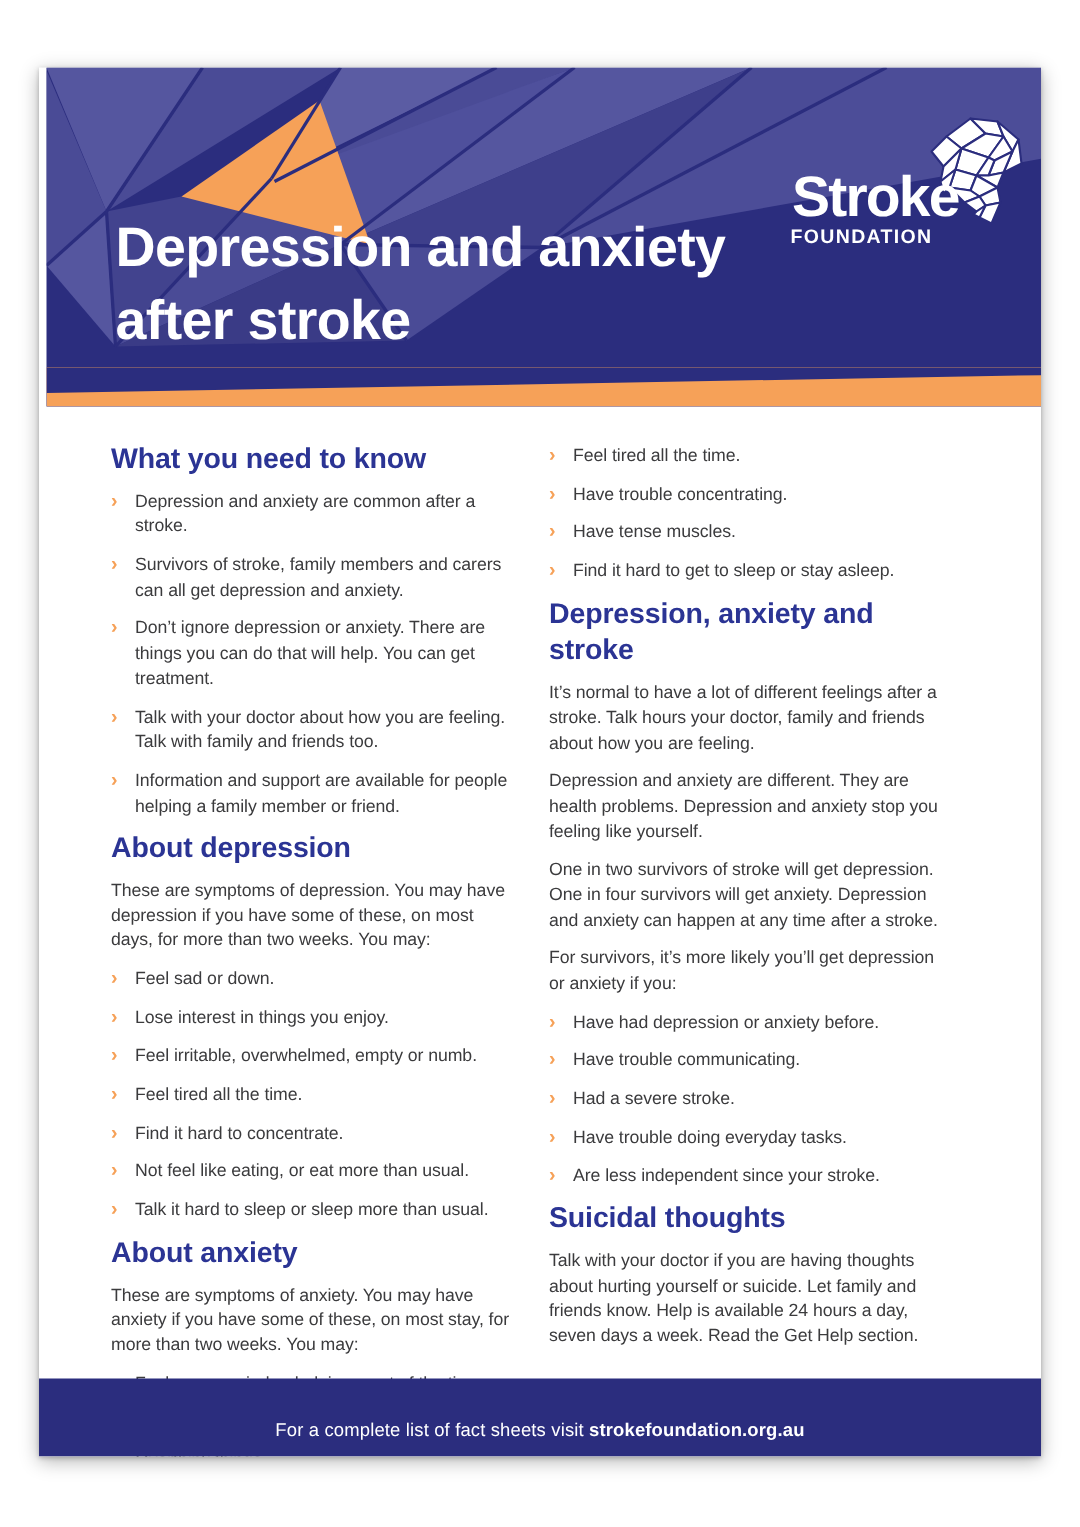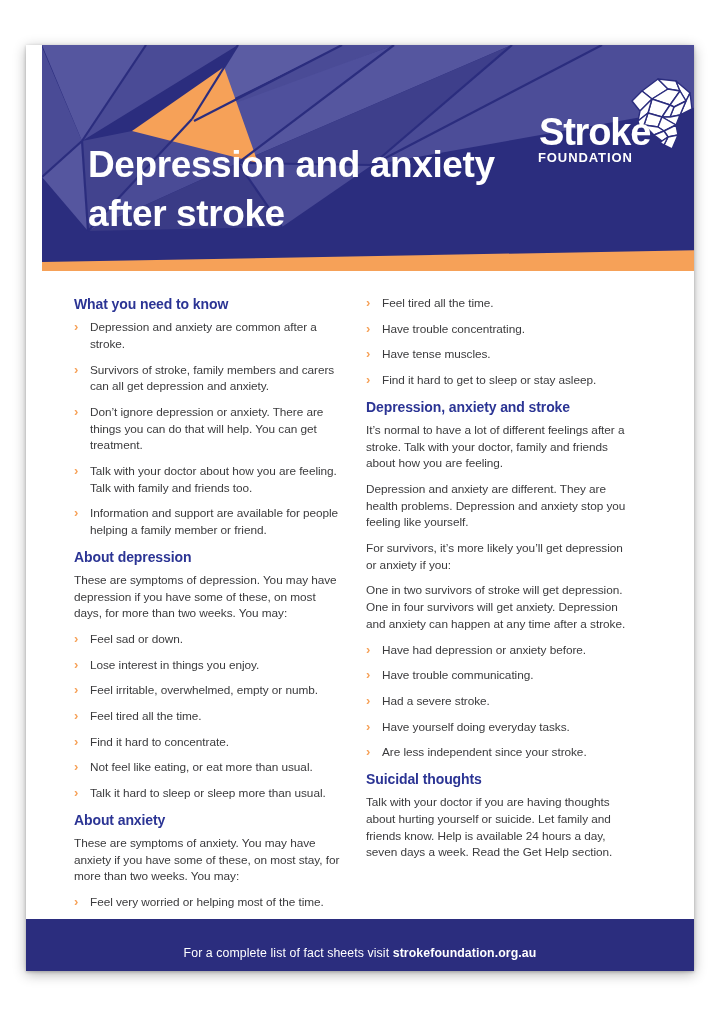--- a/index.html
+++ b/index.html
@@ -24,21 +24,21 @@
     width: 668px;
     height: 926px;
     background: #ffffff;
     box-shadow: 0 3px 12px rgba(0,0,0,0.30), 0 1px 3px rgba(0,0,0,0.22);
     overflow: hidden;
   }
 
   
   #header {
     position: absolute;
-    left: 16px; top: 0;
+    left: 5px; top: 0;
     width: 668px;
     height: 226px;
     background: #2b2d7e;
     overflow: hidden;
   }
   #header-facets {
     position: absolute;
     left: 0; top: 0;
     width: 668px; height: 226px;
     pointer-events: none;
@@ -117,21 +117,21 @@
     position: absolute;
     top: 24px;
     width: 270px;
   }
   #col-left  { left: 48px; }
   #col-right { left: 340px; }
 
   h2.section-heading {
     margin: 0 0 6px 0;
     color: #2b3494;
-    font-size: 14px;
+    font-size: 19px;
     font-weight: bold;
     line-height: 1.3;
     letter-spacing: -0.1px;
   }
   .spaced-heading { margin-top: 17px; }
 
   p.para {
     margin: 0 0 9px 0;
     color: #3b3b3d;
     font-size: 11.8px;
@@ -300,29 +300,29 @@
     <div class="column" id="col-right">
 
       <ul class="bullets">
         <li><span class="chev">›</span><span>Feel tired all the time.</span></li>
         <li><span class="chev">›</span><span>Have trouble concentrating.</span></li>
         <li><span class="chev">›</span><span>Have tense muscles.</span></li>
         <li><span class="chev">›</span><span>Find it hard to get to sleep or stay asleep.</span></li>
       </ul>
 
       <h2 class="section-heading spaced-heading">Depression, anxiety and stroke</h2>
-      <p class="para">It’s normal to have a lot of different feelings after a stroke. Talk with your doctor, family and friends about how you are feeling.</p>
+      <p class="para">It’s normal to have a lot of different feelings after a stroke. Talk hours your doctor, family and friends about how you are feeling.</p>
       <p class="para">Depression and anxiety are different. They are health problems. Depression and anxiety stop you feeling like yourself.</p>
+      <p class="para">One in two survivors of stroke will get depression. One in four survivors will get anxiety. Depression and anxiety can happen at any time after a stroke.</p>
       <p class="para">For survivors, it’s more likely you’ll get depression or anxiety if you:</p>
-      <p class="para">One in two survivors of stroke will get depression. One in four survivors will get anxiety. Depression and anxiety can happen at any time after a stroke.</p>
       <ul class="bullets">
         <li><span class="chev">›</span><span>Have had depression or anxiety before.</span></li>
         <li><span class="chev">›</span><span>Have trouble communicating.</span></li>
         <li><span class="chev">›</span><span>Had a severe stroke.</span></li>
-        <li><span class="chev">›</span><span>Have yourself doing everyday tasks.</span></li>
+        <li><span class="chev">›</span><span>Have trouble doing everyday tasks.</span></li>
         <li><span class="chev">›</span><span>Are less independent since your stroke.</span></li>
       </ul>
 
       <h2 class="section-heading spaced-heading">Suicidal thoughts</h2>
       <p class="para">Talk with your doctor if you are having thoughts about hurting yourself or suicide. Let family and friends know. Help is available 24 hours a day, seven days a week. Read the Get Help section.</p>
     </div>
   </div>
 
   <div id="footer">
     <div id="footer-text">

